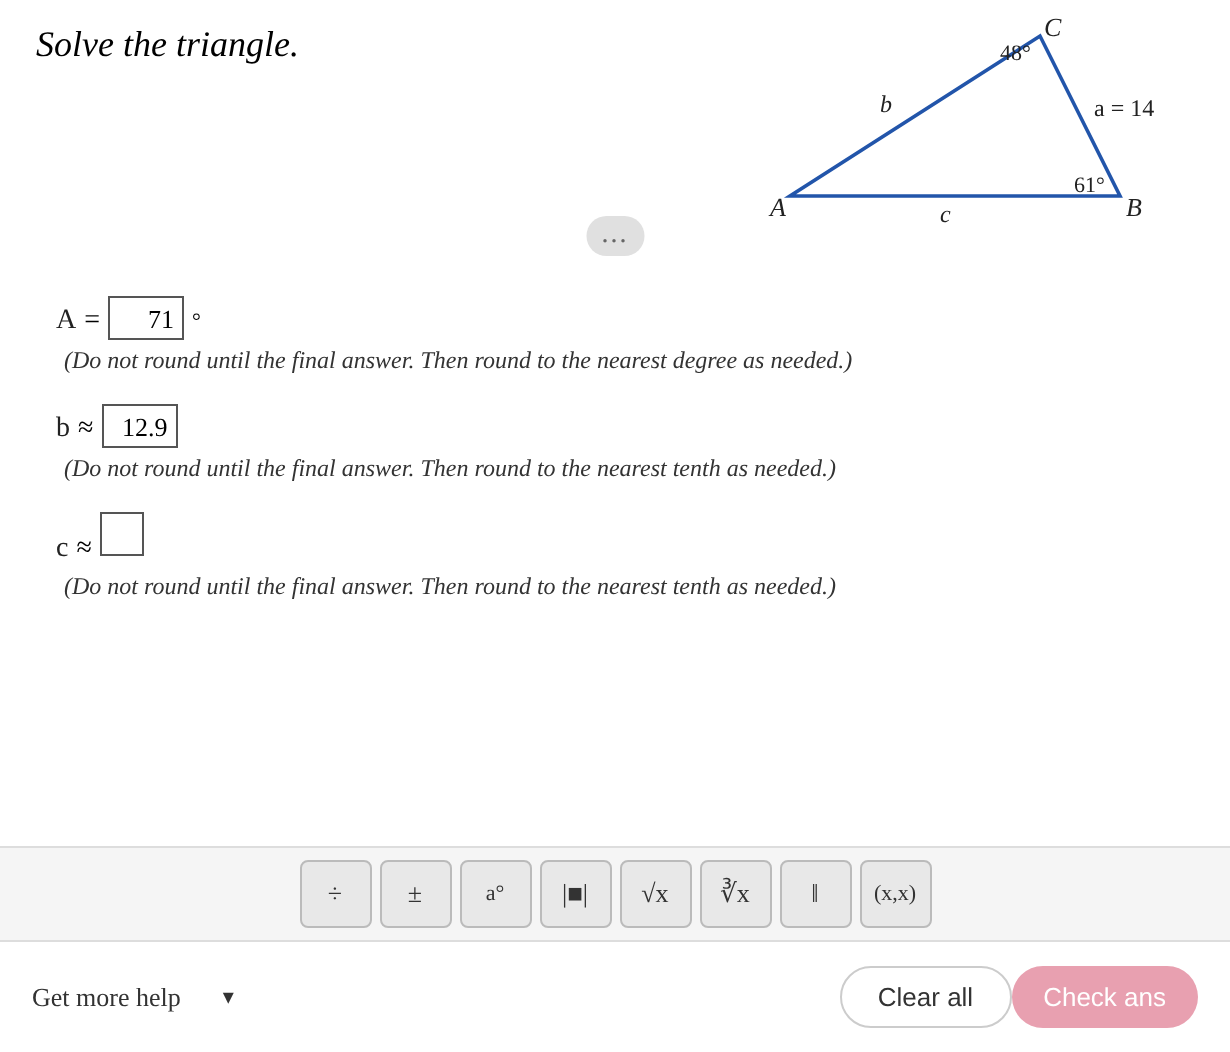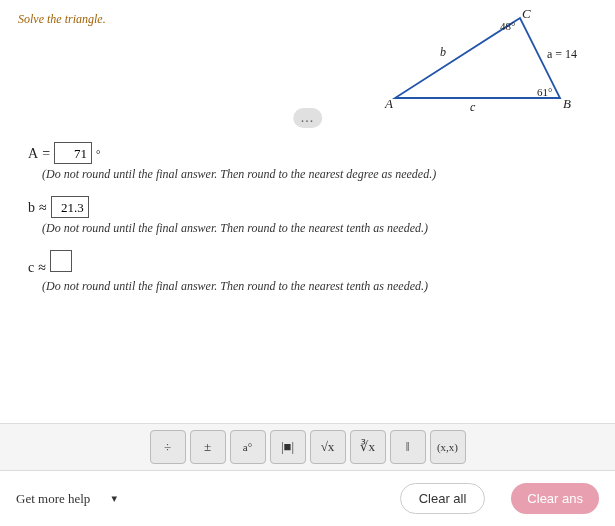--- a/index.html
+++ b/index.html
@@ -11,22 +11,22 @@
       overflow: hidden;
       position: relative;
     }
 
     .main-content {
       padding: 12px 18px 0 18px;
       position: relative;
     }
 
     .problem-title {
-      font-size: 12px;
-      color: #a16207;
+      font-size: 18px;
+      color: #000000;
       margin-bottom: 8px;
       font-style: italic;
     }
 
     
     .diagram-area {
       position: absolute;
       top: 8px;
       right: 30px;
       width: 220px;
@@ -78,21 +78,21 @@
     }
 
     .degree-sup {
       font-size: 11px;
       vertical-align: super;
     }
 
     .instruction {
       font-size: 12px;
       color: #333;
-      margin-left: 14px;
+      margin-left: 4px;
       font-style: italic;
     }
 
     
     .toolbar {
       position: absolute;
       bottom: 56px;
       left: 0;
       right: 0;
       display: flex;
@@ -149,21 +149,21 @@
       cursor: pointer;
     }
 
     .get-help .arrow {
       font-size: 11px;
     }
 
     .bottom-right {
       display: flex;
       align-items: center;
-      gap: 26px;
+      gap: 0;
     }
 
     .clear-all-btn {
       background: #fff;
       border: 1.5px solid #ccc;
       border-radius: 20px;
       padding: 7px 18px;
       font-size: 13px;
       color: #333;
       cursor: pointer;
@@ -250,21 +250,21 @@
         <div class="answer-box">71</div>
         <span class="degree-sup">°</span>
       </div>
       <div class="instruction">(Do not round until the final answer. Then round to the nearest degree as needed.)</div>
     </div>
 
     <div class="answer-row">
       <div class="answer-line">
         <span class="answer-label">b</span>
         <span class="approx-sign">≈</span>
-        <div class="answer-box">21.3</div>
+        <div class="answer-box">12.9</div>
       </div>
       <div class="instruction">(Do not round until the final answer. Then round to the nearest tenth as needed.)</div>
     </div>
 
     <div class="answer-row">
       <div class="answer-line">
         <span class="answer-label">c</span>
         <span class="approx-sign">≈</span>
         <div class="answer-box answer-box-empty"></div>
       </div>
@@ -301,15 +301,15 @@
   </button>
 </div>
 
 <div class="bottom-bar">
   <div class="get-help">
     <span>Get more help</span>
     <span class="arrow">▾</span>
   </div>
   <div class="bottom-right">
     <button class="clear-all-btn">Clear all</button>
-    <button class="check-ans-btn">Clear ans</button>
+    <button class="check-ans-btn">Check ans</button>
   </div>
 </div>
 
 </body></html>

